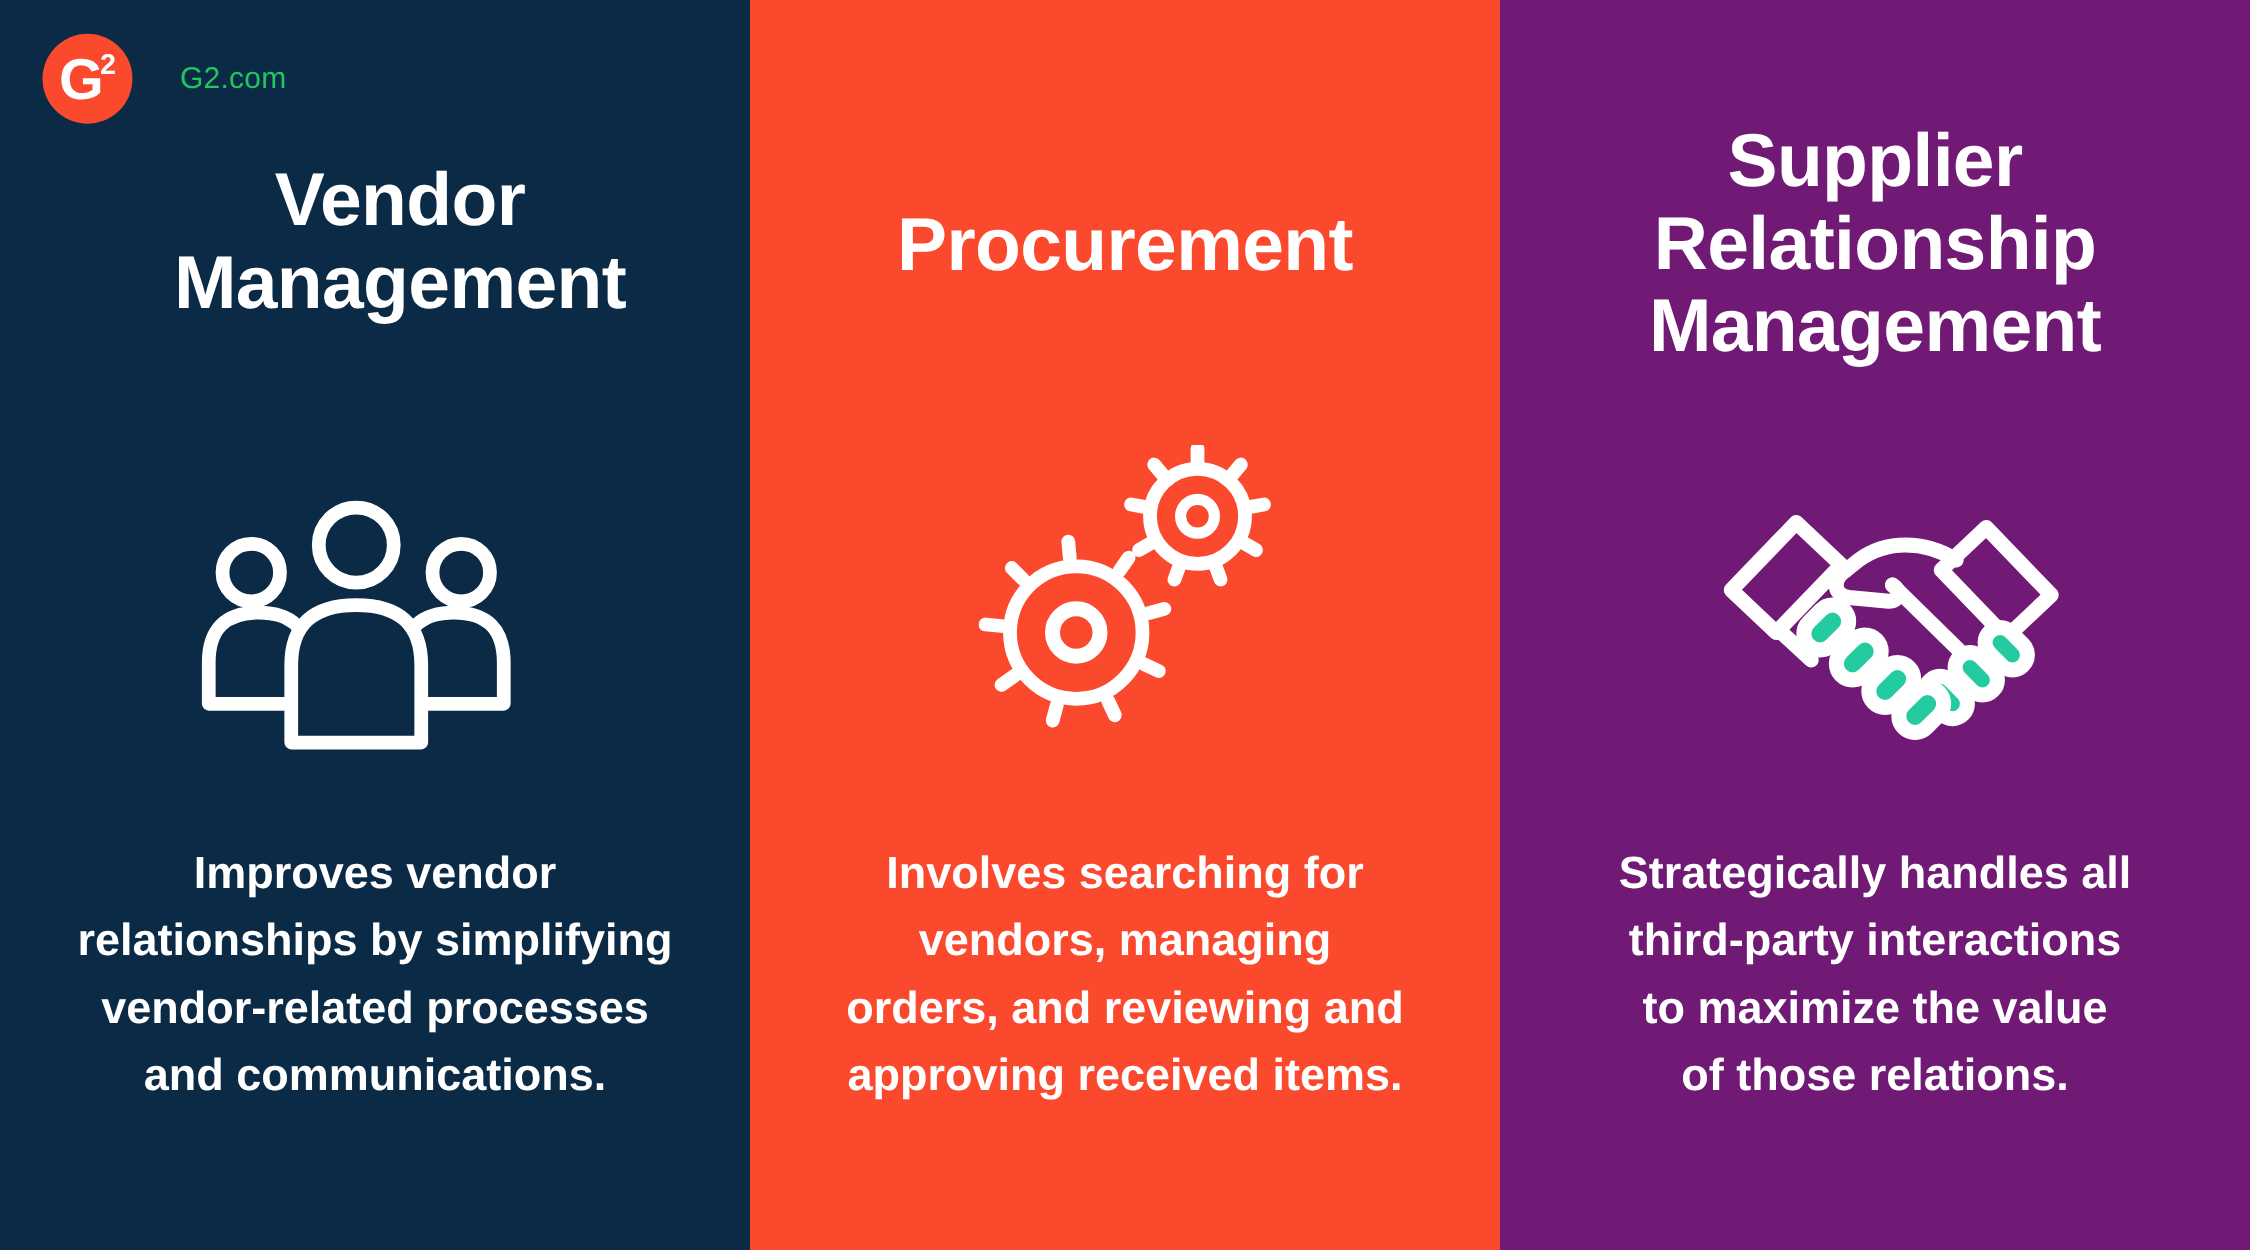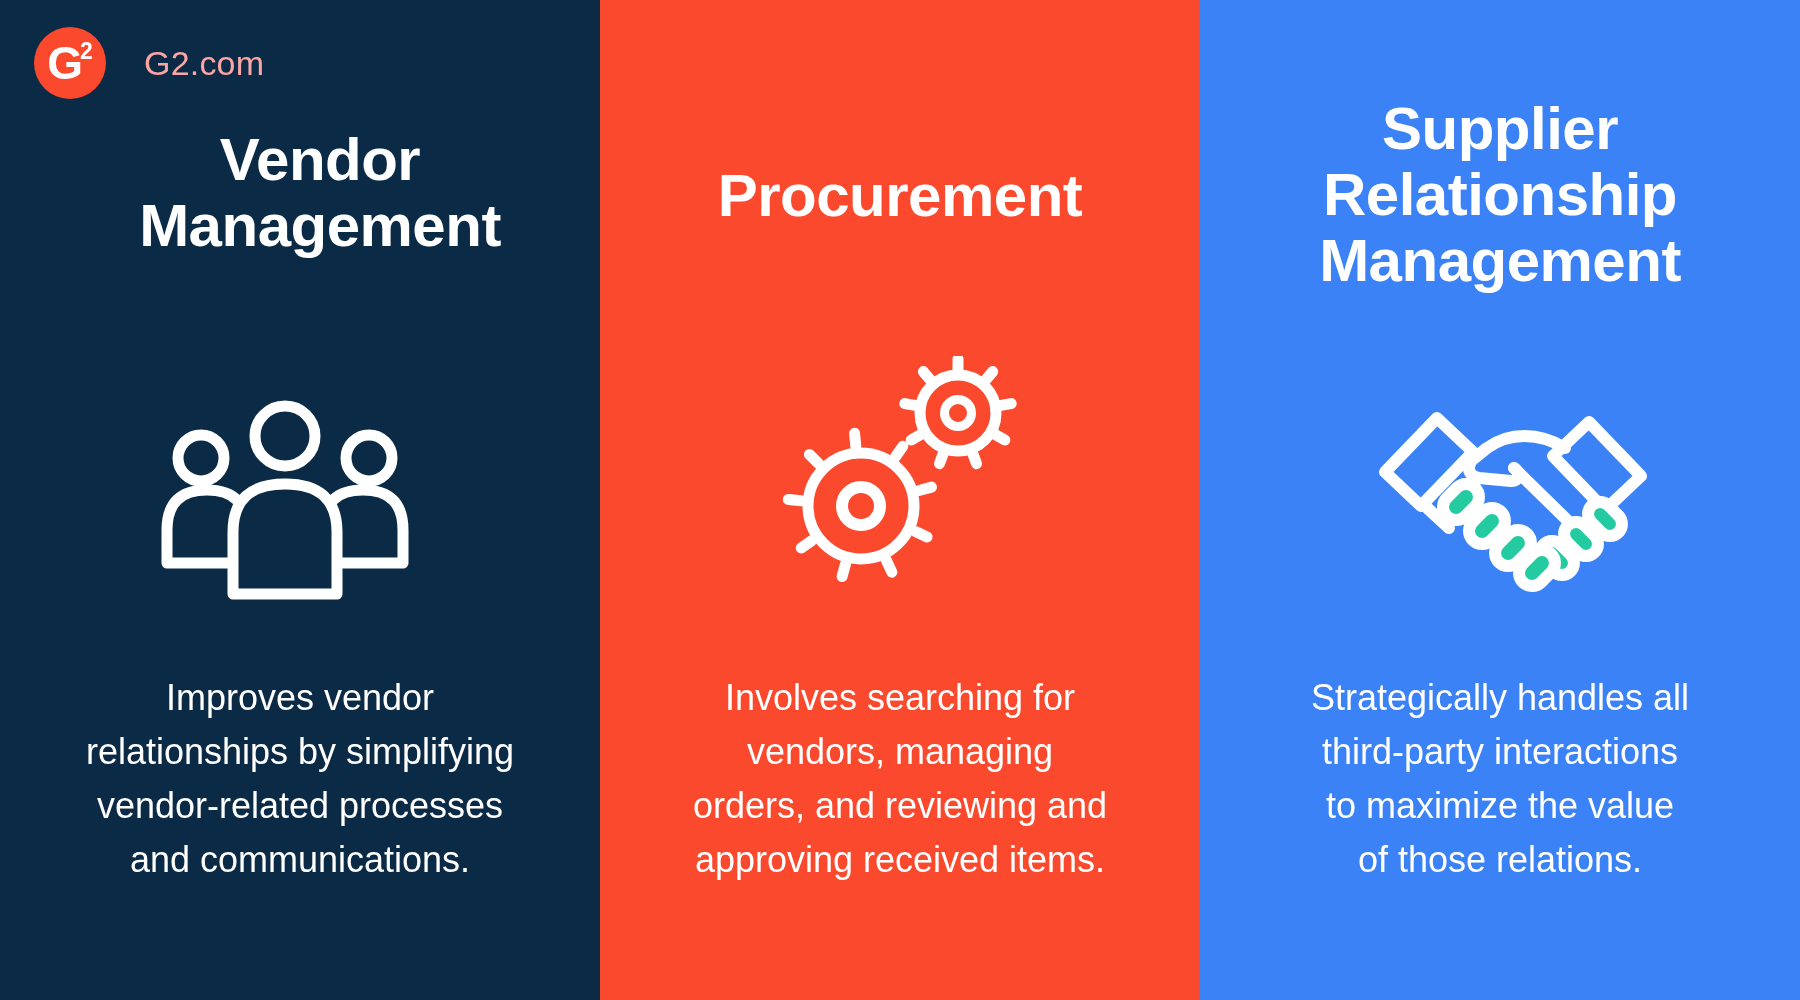--- a/index.html
+++ b/index.html
@@ -6,56 +6,56 @@
   .canvas{
     position:relative;
     width:1800px;height:1000px;
     display:flex;
     overflow:hidden;
     font-family:"Liberation Sans","DejaVu Sans",sans-serif;
   }
   .col{position:relative;width:600px;height:1000px;flex:0 0 600px;}
   .col.c1{background:#0A2A46;}
   .col.c2{background:#FA492C;}
-  .col.c3{background:#3b82f6;}
+  .col.c3{background:#701a75;}
 
   .brand{
     position:absolute;left:34px;top:27px;
     display:flex;align-items:center;gap:38px;z-index:3;
   }
   .logo{
     width:72px;height:72px;border-radius:50%;
     background:#FA492C;color:#FFFFFF;
     display:flex;align-items:center;justify-content:center;
     font-weight:700;
   }
   .logo .g{font-size:46px;line-height:1;}
   .logo .two{font-size:23px;line-height:1;margin:-24px 0 0 -3px;}
-  .site{color:#fca5a5;font-size:34px;font-weight:500;letter-spacing:0.2px;text-align:center;}
+  .site{color:#22c55e;font-size:24px;font-weight:500;letter-spacing:0.2px;text-align:center;}
 
   .title{
     position:absolute;left:0;width:100%;margin:0;
     text-align:center;color:#FFFFFF;
     font-size:60px;line-height:66px;font-weight:700;
     letter-spacing:-0.5px;
   }
   .c1 .title{top:127px;margin-left:20px;}
   .c2 .title{top:163px;text-align:center;}
   .c3 .title{top:96px;}
   .title span{display:block;white-space:nowrap;}
 
   .icon{position:absolute;}
   .c1 .icon{left:157px;top:400px;}
   .c2 .icon{left:183px;top:356px;}
   .c3 .icon{left:177px;top:398px;}
 
   .desc{
     position:absolute;left:0;width:100%;margin:0;top:671px;
     text-align:center;color:#FFFFFF;
-    font-size:36px;line-height:54px;font-weight:400;
+    font-size:36px;line-height:54px;font-weight:700;
   }
   .desc span{display:block;white-space:nowrap;}
 </style>
 </head>
 <body>
 
 <div class="canvas">
 
   <section class="col c1">
     <div class="brand">

